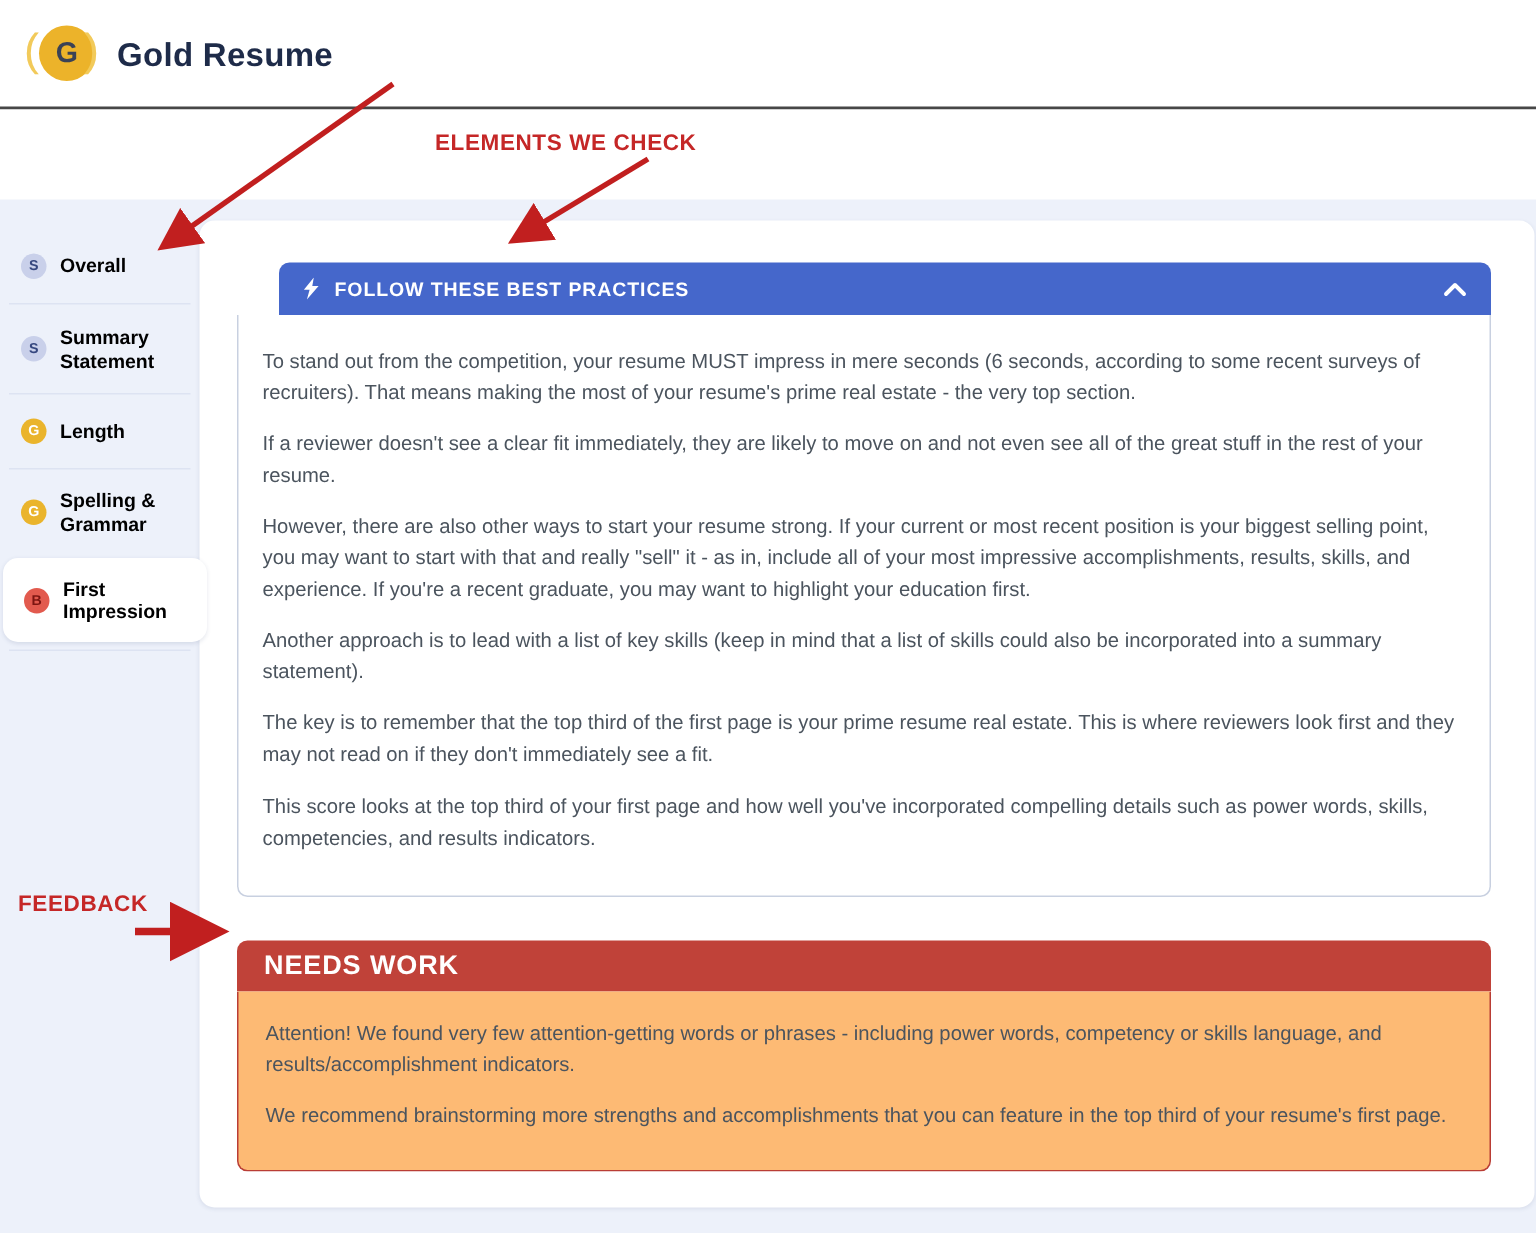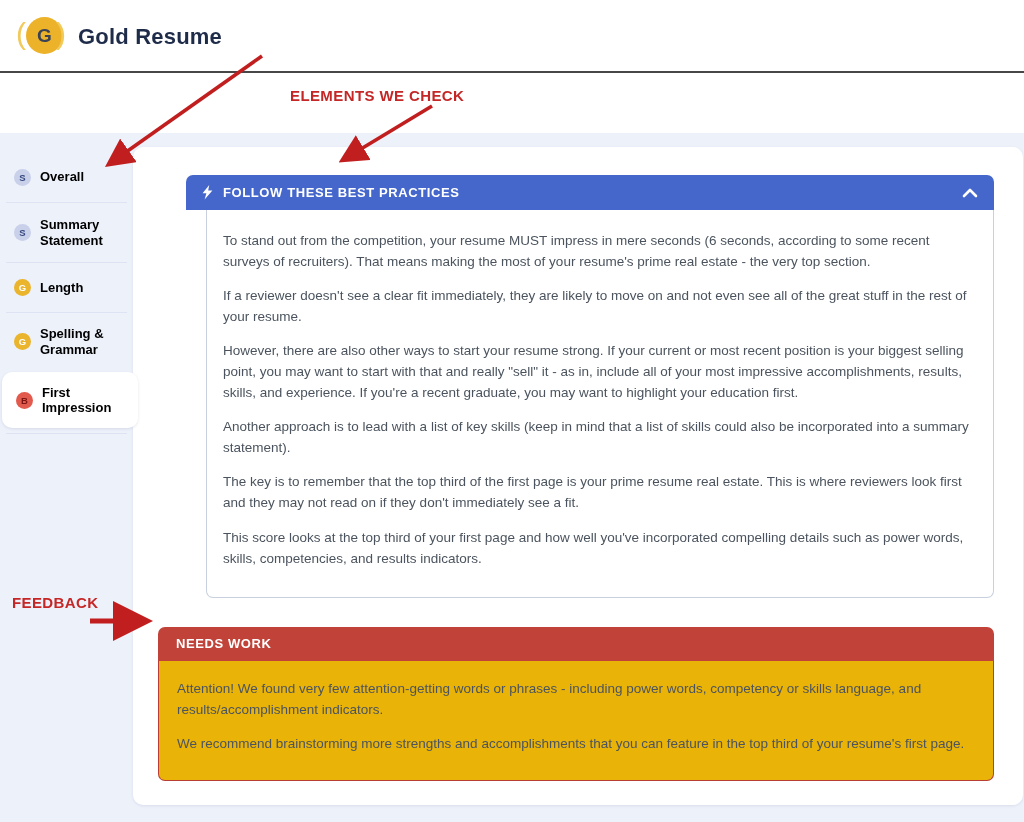--- a/index.html
+++ b/index.html
@@ -50,29 +50,29 @@
   .side-item.active { left:2px; width:136px; background:#fff; border-radius:10px;
                       box-shadow:0 1px 3px rgba(40,60,110,0.12); z-index:5; }
 
   
   .panel-col { position:absolute; left:158px; top:175px; width:836px; z-index:3; }
 
   .tips-header { height:35px; background:#4567cb; border-radius:7px 7px 0 0; display:flex;
                  align-items:center; padding:0 16px; gap:10px; cursor:pointer;margin-left:28px; }
   .tips-title { color:#fff; font-size:13px; font-weight:700; letter-spacing:0.6px; }
   .tips-body { background:#fff; border:1.5px solid #c8d0e0; border-top:none; border-radius:0 0 7px 7px;
-               padding:20px 16px 28px 16px;margin-left:48px; }
+               padding:20px 16px 28px 16px; }
   .body-par { font-size:13.5px; line-height:1.56; color:#4b545e; margin-bottom:13px; }
   .body-par:last-child { margin-bottom:0; }
 
   .fb-panel { margin-top:29px; }
   .fb-header { height:34px; background:#c04239; border-radius:7px 7px 0 0; display:flex;
                align-items:center; padding:0 18px; }
-  .fb-title { color:#fff; font-size:13px; font-weight:700; letter-spacing:0.6px; }
-  .fb-body { background:#eab308; border:1.5px solid #b93d35; border-top:none; border-radius:0 0 7px 7px;
+  .fb-title { color:#fff; font-size:18px; font-weight:700; letter-spacing:0.6px; }
+  .fb-body { background:#fdba74; border:1.5px solid #b93d35; border-top:none; border-radius:0 0 7px 7px;
              padding:17px 18px 26px 18px; }
 
   .chevron-btn { margin-left:auto; display:flex; align-items:center; cursor:pointer; }
 
   
   .ann { position:absolute; color:#c52727; font-size:15px; font-weight:600; letter-spacing:0.4px; z-index:20; }
   .ann-elements { left:290px; top:41px;margin-top:46px; }
   .ann-tips { left:448px; top:100px; }
   .ann-feedback { left:12px; top:594px; }
   .arrow-overlay { position:absolute; left:0; top:0; width:1024px; height:822px; z-index:19; pointer-events:none; }

